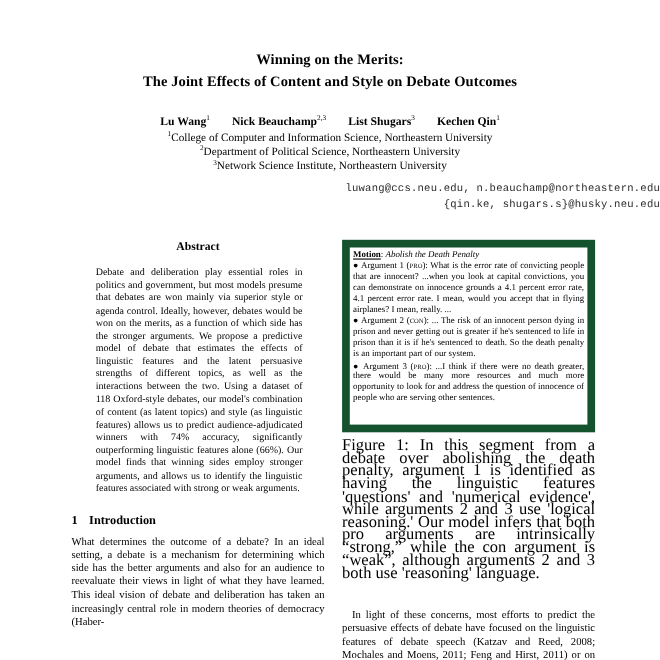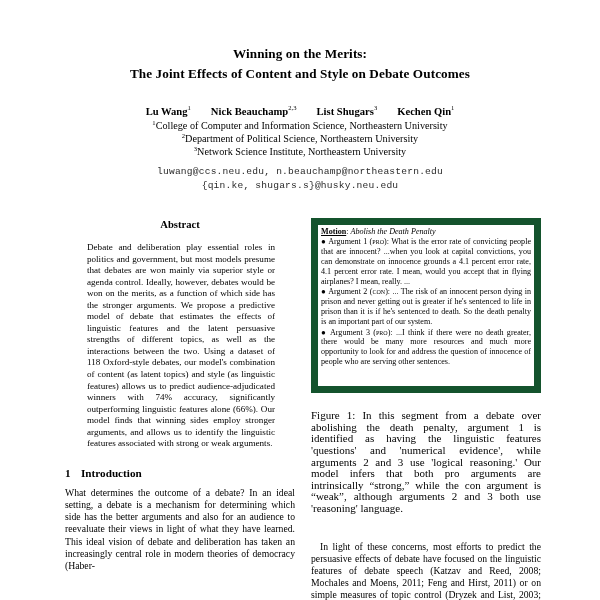--- a/index.html
+++ b/index.html
@@ -54,21 +54,21 @@
   }
   .affil {
     text-align: center;
     font-size: 10.2px;
     line-height: 13.2px;
   }
   .affil sup { font-weight: normal; }
 
   .emails {
     margin-top: 6px;
-    text-align: center;
+    text-align: right;
     font-family: "Liberation Mono", "DejaVu Sans Mono", monospace;
     font-size: 9.6px;
     line-height: 14px;
     letter-spacing: 0.2px;
     color: #2a2a2a;
   }
 
   
   .columns {
     position: absolute;
@@ -143,22 +143,22 @@
   }
   .motion-text { font-style: italic; }
   .arg { margin-top: 0.5px; }
   .bullet { font-size: 8px; }
   .sc {
     font-variant: small-caps;
     font-size: 8.1px;
   }
 
   .fig-caption {
-    margin-top: 17px;
-    font-size: 11px;
+    margin-top: 7px;
+    font-size: 15px;
     line-height: 11.6px;
     text-align: justify;
     text-justify: inter-word;
     hyphens: manual;
   }
   .fig-caption .cap-label { }
 
   .rc-par {
     margin-top: 26px;
   }

